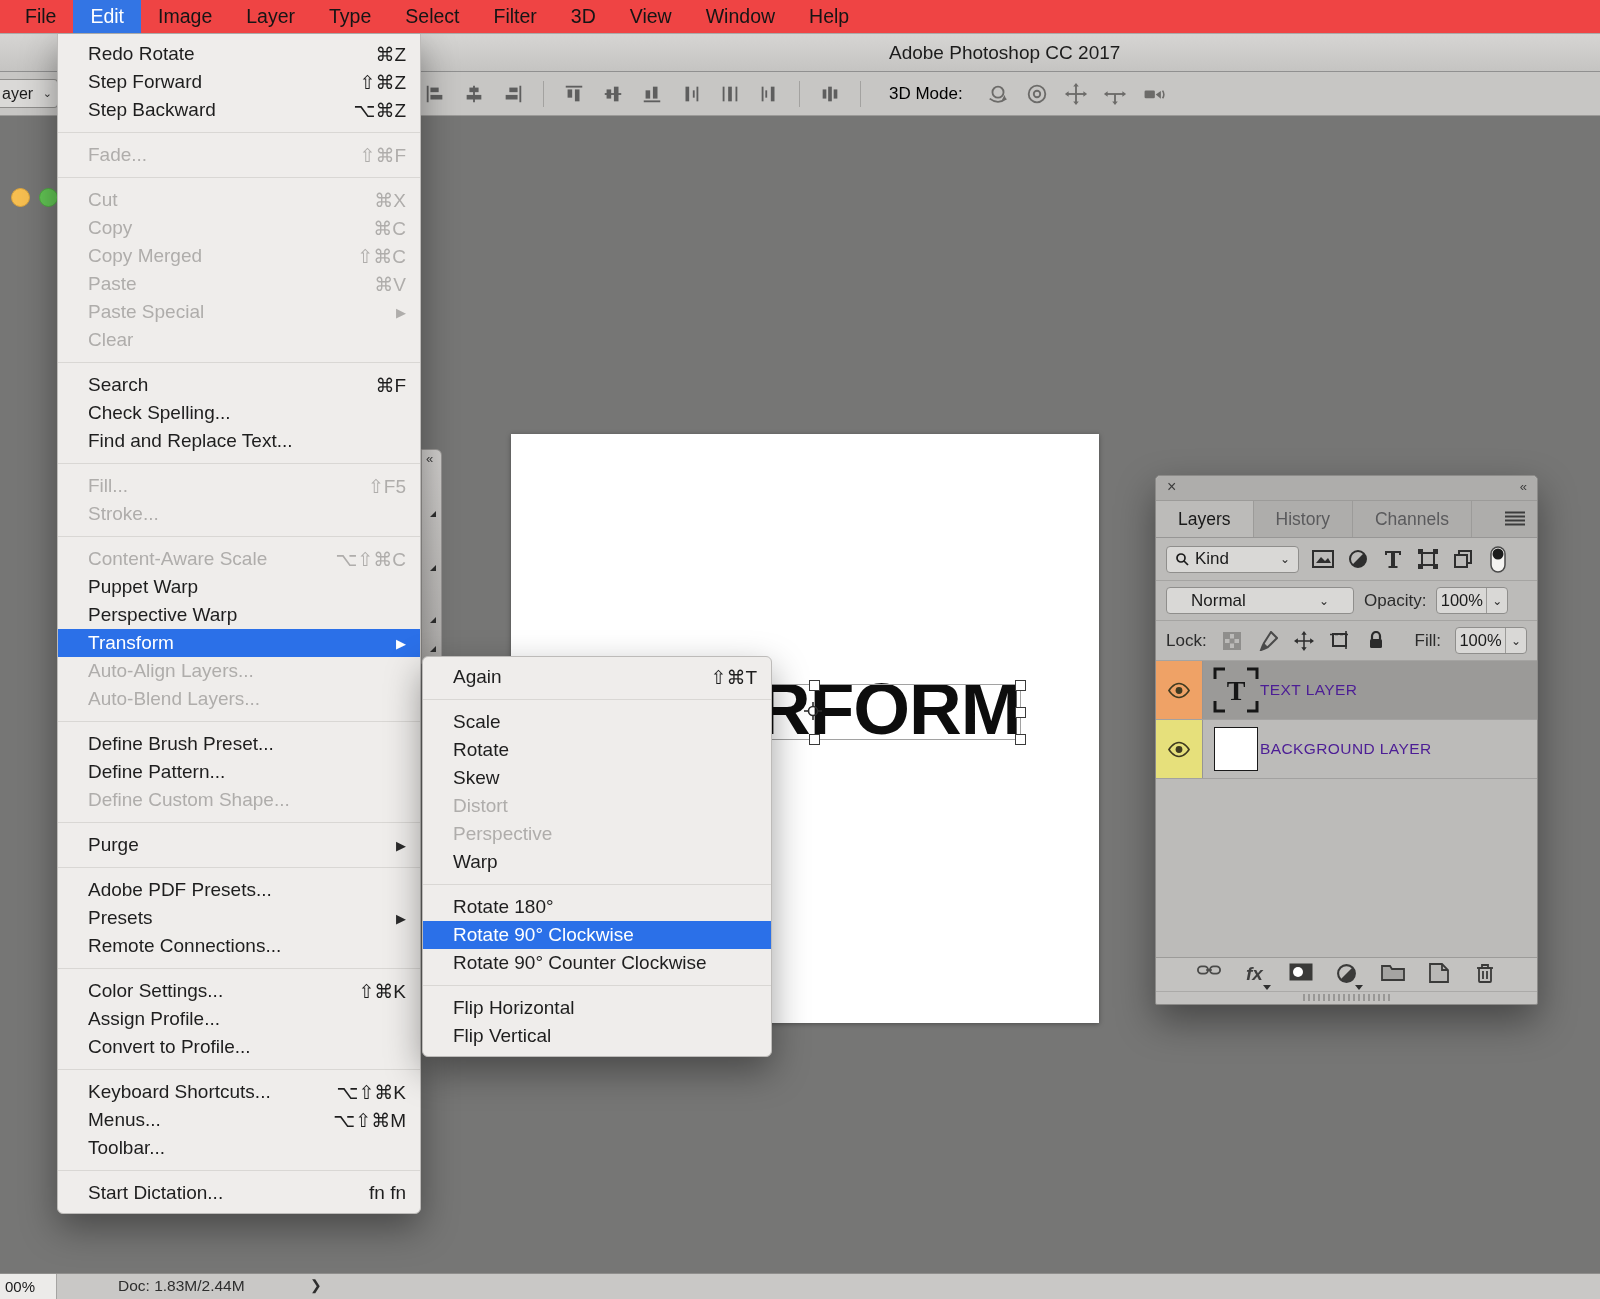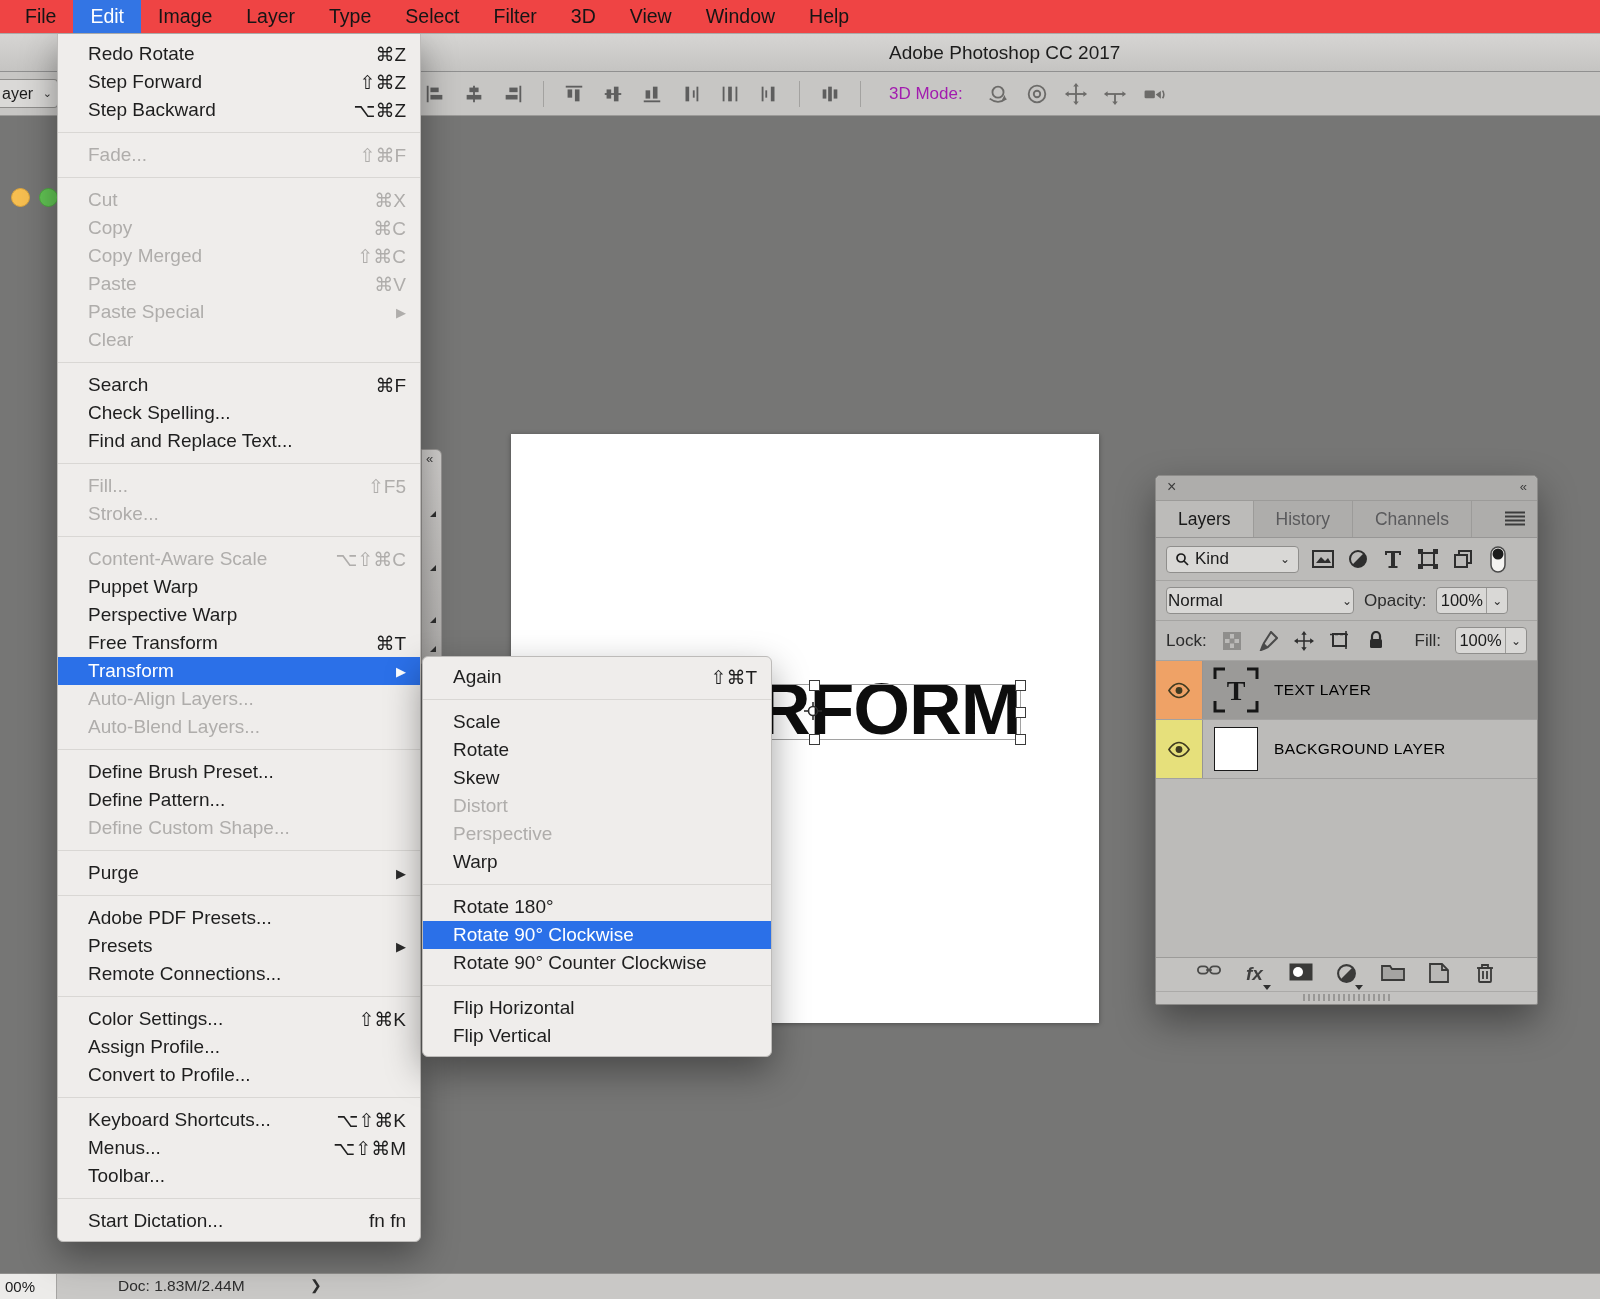--- a/index.html
+++ b/index.html
@@ -22,21 +22,21 @@
   #optionsbar{position:absolute;left:0;top:72px;width:1600px;height:43px;background:#C7C6C4;
     border-bottom:1px solid #9B9A98;z-index:5;}
   #auto-select-frag{position:absolute;left:0;top:7px;width:57px;height:27px;background:#DAD9D7;
     border:1px solid #8F8E8C;border-left:none;border-radius:0 4px 4px 0;display:flex;align-items:center;}
   #auto-select-frag .txt{font-size:16px;color:#1C1C1C;margin-left:2px;}
   #auto-select-frag .chev{margin-left:auto;margin-right:5px;font-size:11px;color:#333;}
   #opt-icons{position:absolute;left:423px;top:0;height:43px;display:flex;align-items:center;gap:15px;}
   .oi{display:flex;align-items:center;justify-content:center;width:24px;height:24px;}
   .oi svg{display:block;}
   .osep{width:1px;height:26px;background:#A3A2A0;margin:0 3px;}
-  #threed-label{font-size:17px;color:#a21caf;margin:0 8px 0 10px;white-space:nowrap;}
+  #threed-label{font-size:17px;color:#000000;margin:0 8px 0 10px;white-space:nowrap;}
   .oi3d svg{display:block;}
 
   
   #doc-titlebar{position:absolute;left:0;top:180px;width:1600px;height:32px;
     background:linear-gradient(#F4F4F4,#DEDEDE);border-top:1px solid #CFCFCF;border-bottom:1px solid #A3A3A3;z-index:6;}
   #doc-title{position:absolute;left:40px;right:0;top:6px;text-align:center;font-size:19px;color:#3E3E3E;}
   .traffic{position:absolute;top:188px;width:17px;height:17px;border-radius:50%;z-index:7;}
   #tl-yellow{left:11px;background:#F6BE50;border:1px solid #D9A33C;}
   #tl-green{left:39px;background:#62C554;border:1px solid #4EAB42;}
 
@@ -82,35 +82,35 @@
   .lp-tab.active{background:#BCBBB9;color:#191919;}
   .lp-burger{position:absolute;right:12px;top:10px;}
   .lp-row{display:flex;align-items:center;border-bottom:1px solid #A5A4A2;padding:0 10px;box-sizing:border-box;}
   #lp-filter-row{height:43px;gap:13px;}
   .box{background:#D9D8D6;border:1px solid #8F8E8C;border-radius:4px;height:27px;display:flex;align-items:center;box-sizing:border-box;}
   #kind-box{width:133px;padding:0 8px;gap:6px;}
   #kind-box .lbl{font-size:17px;color:#1B1B1B;flex:1;}
   .chev{font-size:12px;color:#2E2E2E;}
   .ficon{display:flex;align-items:center;justify-content:center;width:22px;height:22px;}
   #lp-blend-row{height:40px;gap:10px;}
-  #blend-box{width:188px;padding:0 1px;}
+  #blend-box{width:188px;padding:0 24px;}
   #blend-box .lbl{font-size:17px;color:#1B1B1B;flex:1;}
   .lp-label{font-size:17px;color:#2B2B2B;}
   .val-box{width:72px;}
   .val-box .v{flex:1;text-align:center;font-size:16.5px;color:#1B1B1B;}
   .val-box .dd{width:20px;border-left:1px solid #9C9B99;height:100%;display:flex;align-items:center;justify-content:center;}
   #lp-lock-row{height:40px;gap:14px;}
   #lp-lock-row .spacer{flex:1;}
   #layer-list{}
   .layer-row{height:58px;display:flex;align-items:center;border-bottom:1px solid #A2A1A0;background:#BCBBB9;}
   .layer-row.selected{background:#9B9A98;}
   .eye-cell{width:47px;height:100%;display:flex;align-items:center;justify-content:center;border-right:1px solid #969595;box-sizing:border-box;}
   .thumb-wrap{margin-left:9px;width:48px;height:48px;display:flex;align-items:center;justify-content:center;}
   .bg-thumb{width:42px;height:42px;background:#FFFFFF;border:1.5px solid #1A1A1A;}
-  .layer-name{margin-left:14px;font-size:15.5px;letter-spacing:.4px;color:#000000;}
+  .layer-name{margin-left:0;font-size:15.5px;letter-spacing:.4px;color:#4c1d95;}
   #lp-bottombar{position:absolute;left:0;right:0;bottom:12px;height:34px;background:#C3C2C0;border-top:1px solid #9C9B99;
     display:flex;align-items:center;justify-content:center;gap:22px;}
   .bicon{display:flex;align-items:flex-start;justify-content:center;width:24px;height:24px;position:relative;}
   .bicon .fx{font-size:19px;font-style:italic;font-weight:bold;color:#3F3F3F;}
   .bicon .sub-arrow{position:absolute;right:-4px;bottom:-3px;width:0;height:0;border-left:4px solid transparent;border-right:4px solid transparent;border-top:5px solid #2F2F2F;}
   #lp-grip{position:absolute;left:0;right:0;bottom:0;height:12px;background:#C3C2C0;border-top:1px solid #ABAAA8;border-radius:0 0 2px 2px;}
   #lp-grip .ridges{width:88px;height:7px;margin:2px auto 0;
     background:repeating-linear-gradient(90deg,#999896 0 2px,transparent 2px 5px);}
 
   
@@ -576,24 +576,20 @@
       <div class="mi dis">
         <span class="ml">Content-Aware Scale</span>
         <span class="ms">⌥⇧⌘C</span>
       </div>
       <div class="mi">
         <span class="ml">Puppet Warp</span>
       </div>
       <div class="mi">
         <span class="ml">Perspective Warp</span>
       </div>
-      <div class="mi">
-        <span class="ml">Free Transform</span>
-        <span class="ms">⌘T</span>
-      </div>
       <div class="mi hl">
         <span class="ml">Transform</span>
         <span class="arrow">▶</span>
       </div>
       <div class="mi dis">
         <span class="ml">Auto-Align Layers...</span>
       </div>
       <div class="mi dis">
         <span class="ml">Auto-Blend Layers...</span>
       </div>

